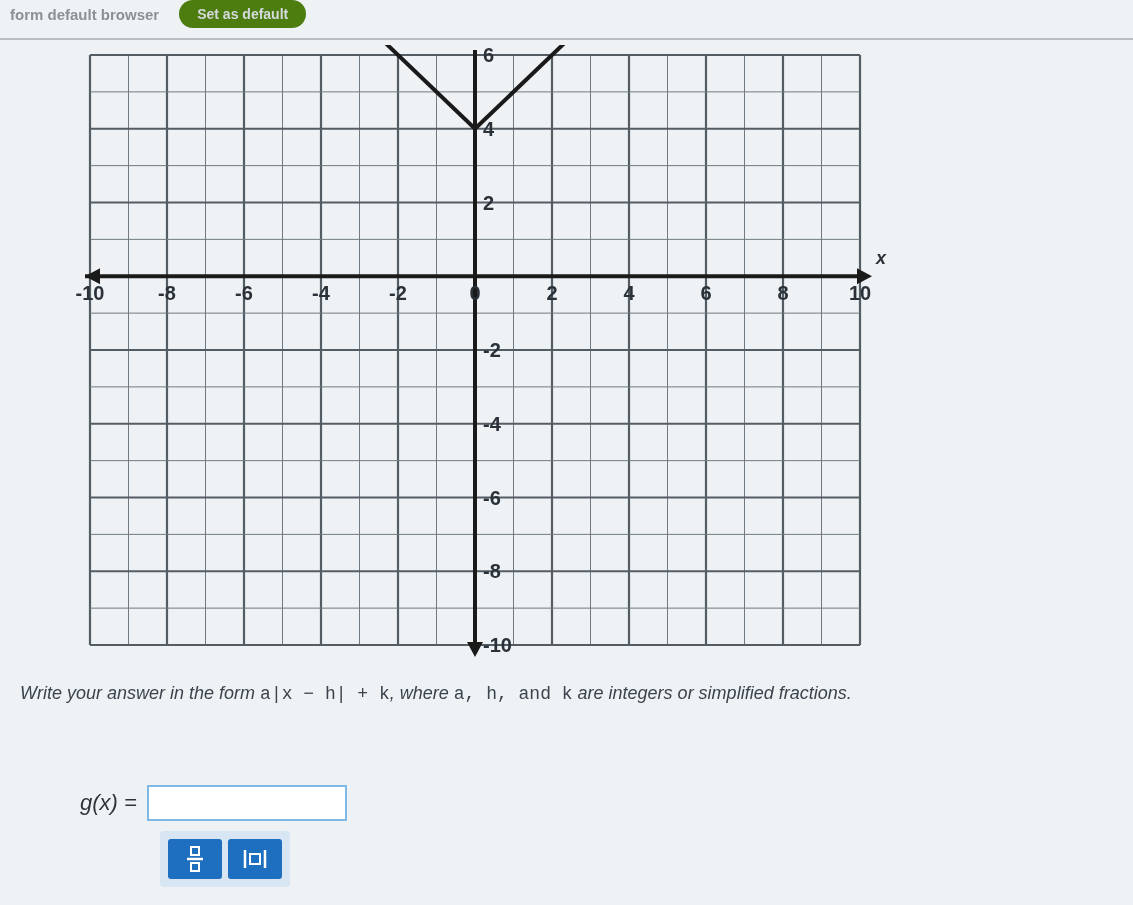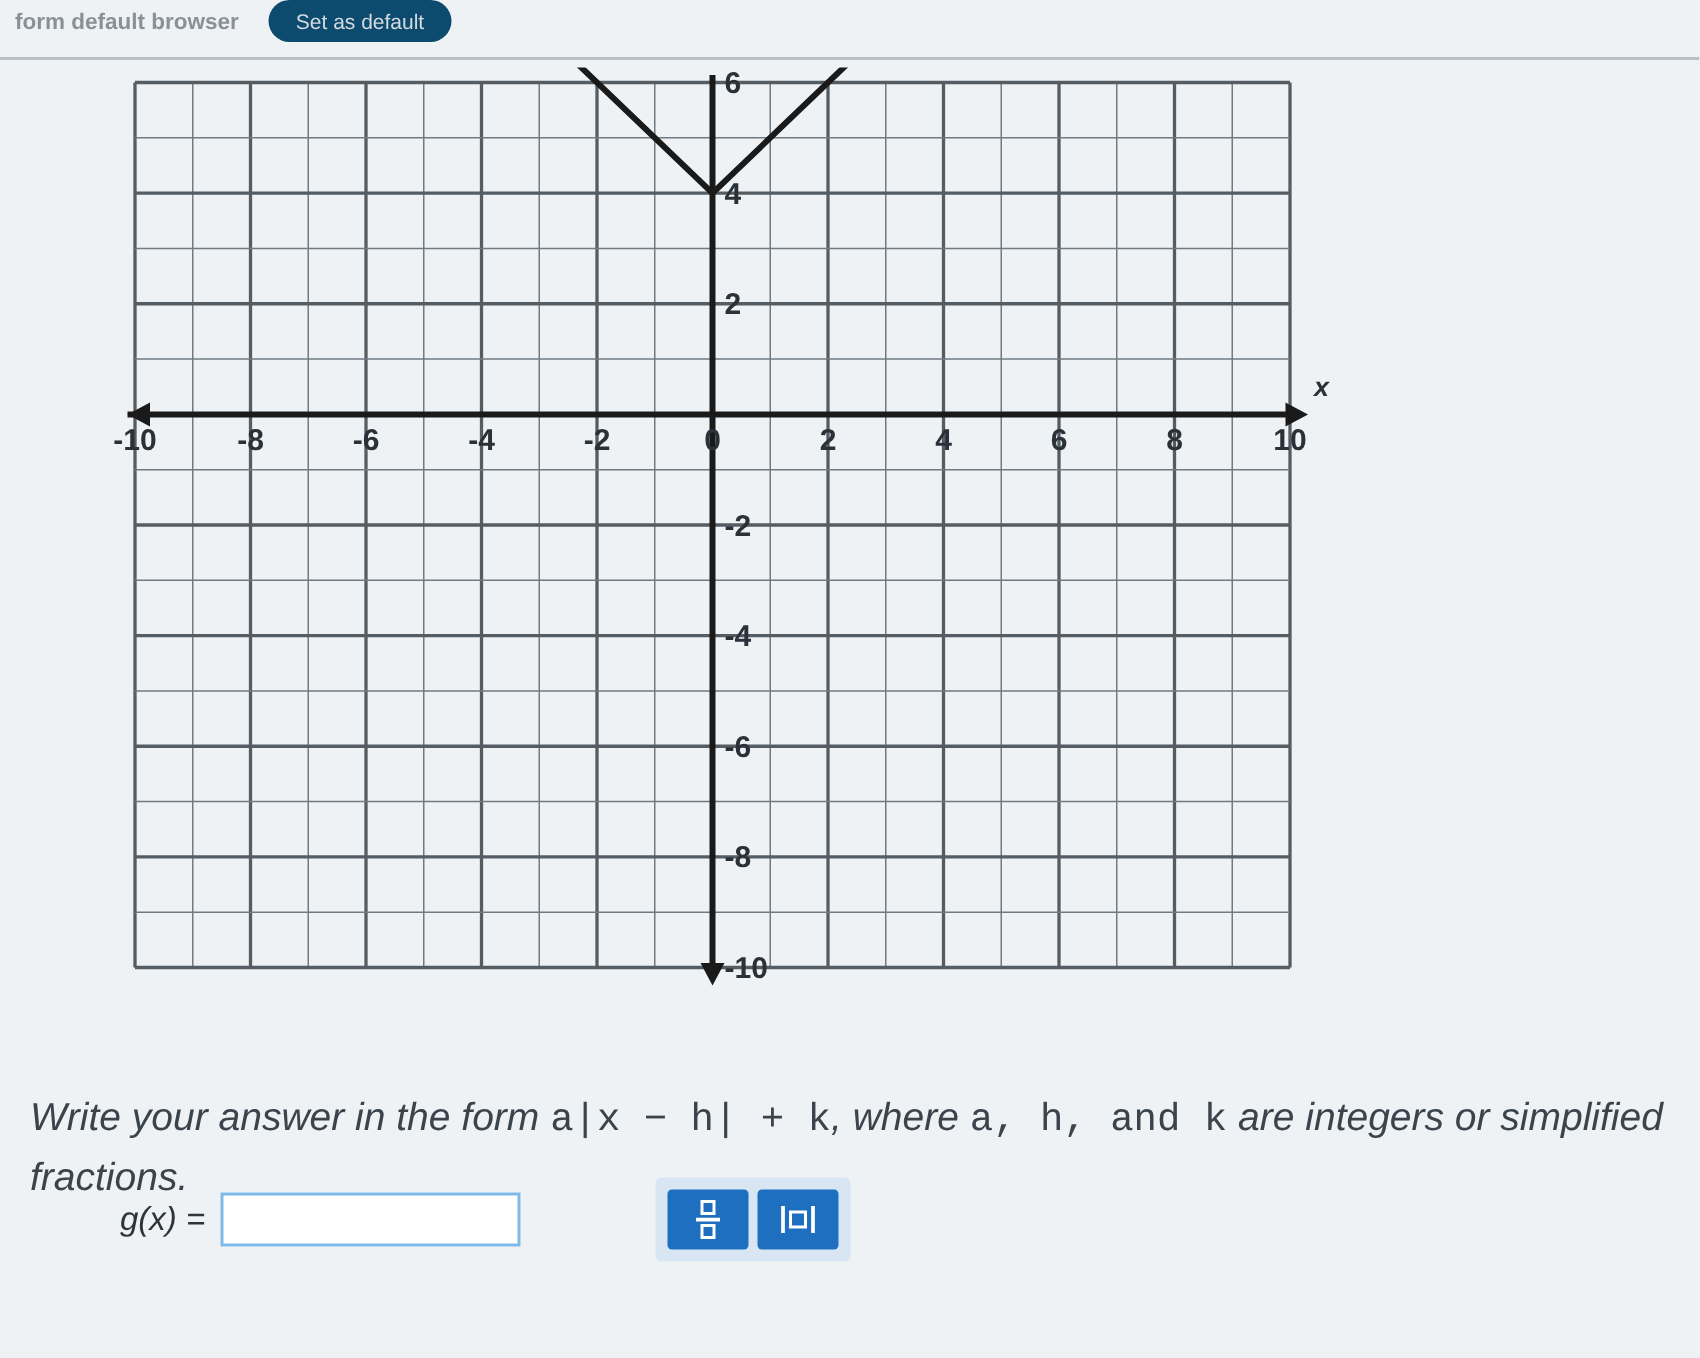--- a/index.html
+++ b/index.html
@@ -17,26 +17,26 @@
     height: 28px;
     display: flex;
     align-items: center;
     gap: 20px;
     padding-left: 10px;
     color: #8a9196;
     font-size: 15px;
     font-weight: bold;
   }
   .default-btn {
-    background: #0c4a6e;
+    background: #4d7c0f;
     color: #d5dadf;
     padding: 6px 18px;
     border-radius: 20px;
     font-size: 14px;
-    font-weight: normal;
+    font-weight: bold;
   }
   .divider-line {
     position: absolute;
     top: 38px; left: 0; right: 0;
     height: 2px;
     background: #b8c0c6;
   }
   .chart-wrap {
     position: absolute;
     top: 45px;
@@ -44,31 +44,30 @@
     width: 820px;
     height: 620px;
   }
   .instruction {
     position: absolute;
     top: 680px;
     left: 20px;
     right: 20px;
     font-style: italic;
     color: #3b444c;
-    font-size: 26px;
+    font-size: 18px;
     line-height: 1.45;
-    margin-top: 46px;
   }
   .instruction .var { font-style: normal; font-family: 'Courier New', monospace; }
   .answer-row {
     position: absolute;
     top: 785px;
     left: 80px;
     display: flex;
-    flex-direction: row;
+    flex-direction: column;
     gap: 10px;
     justify-content: flex-end;
   }
   .eq-line {
     display: flex;
     align-items: center;
     gap: 10px;
     font-size: 22px;
     color: #2d343a;
     font-style: italic;

